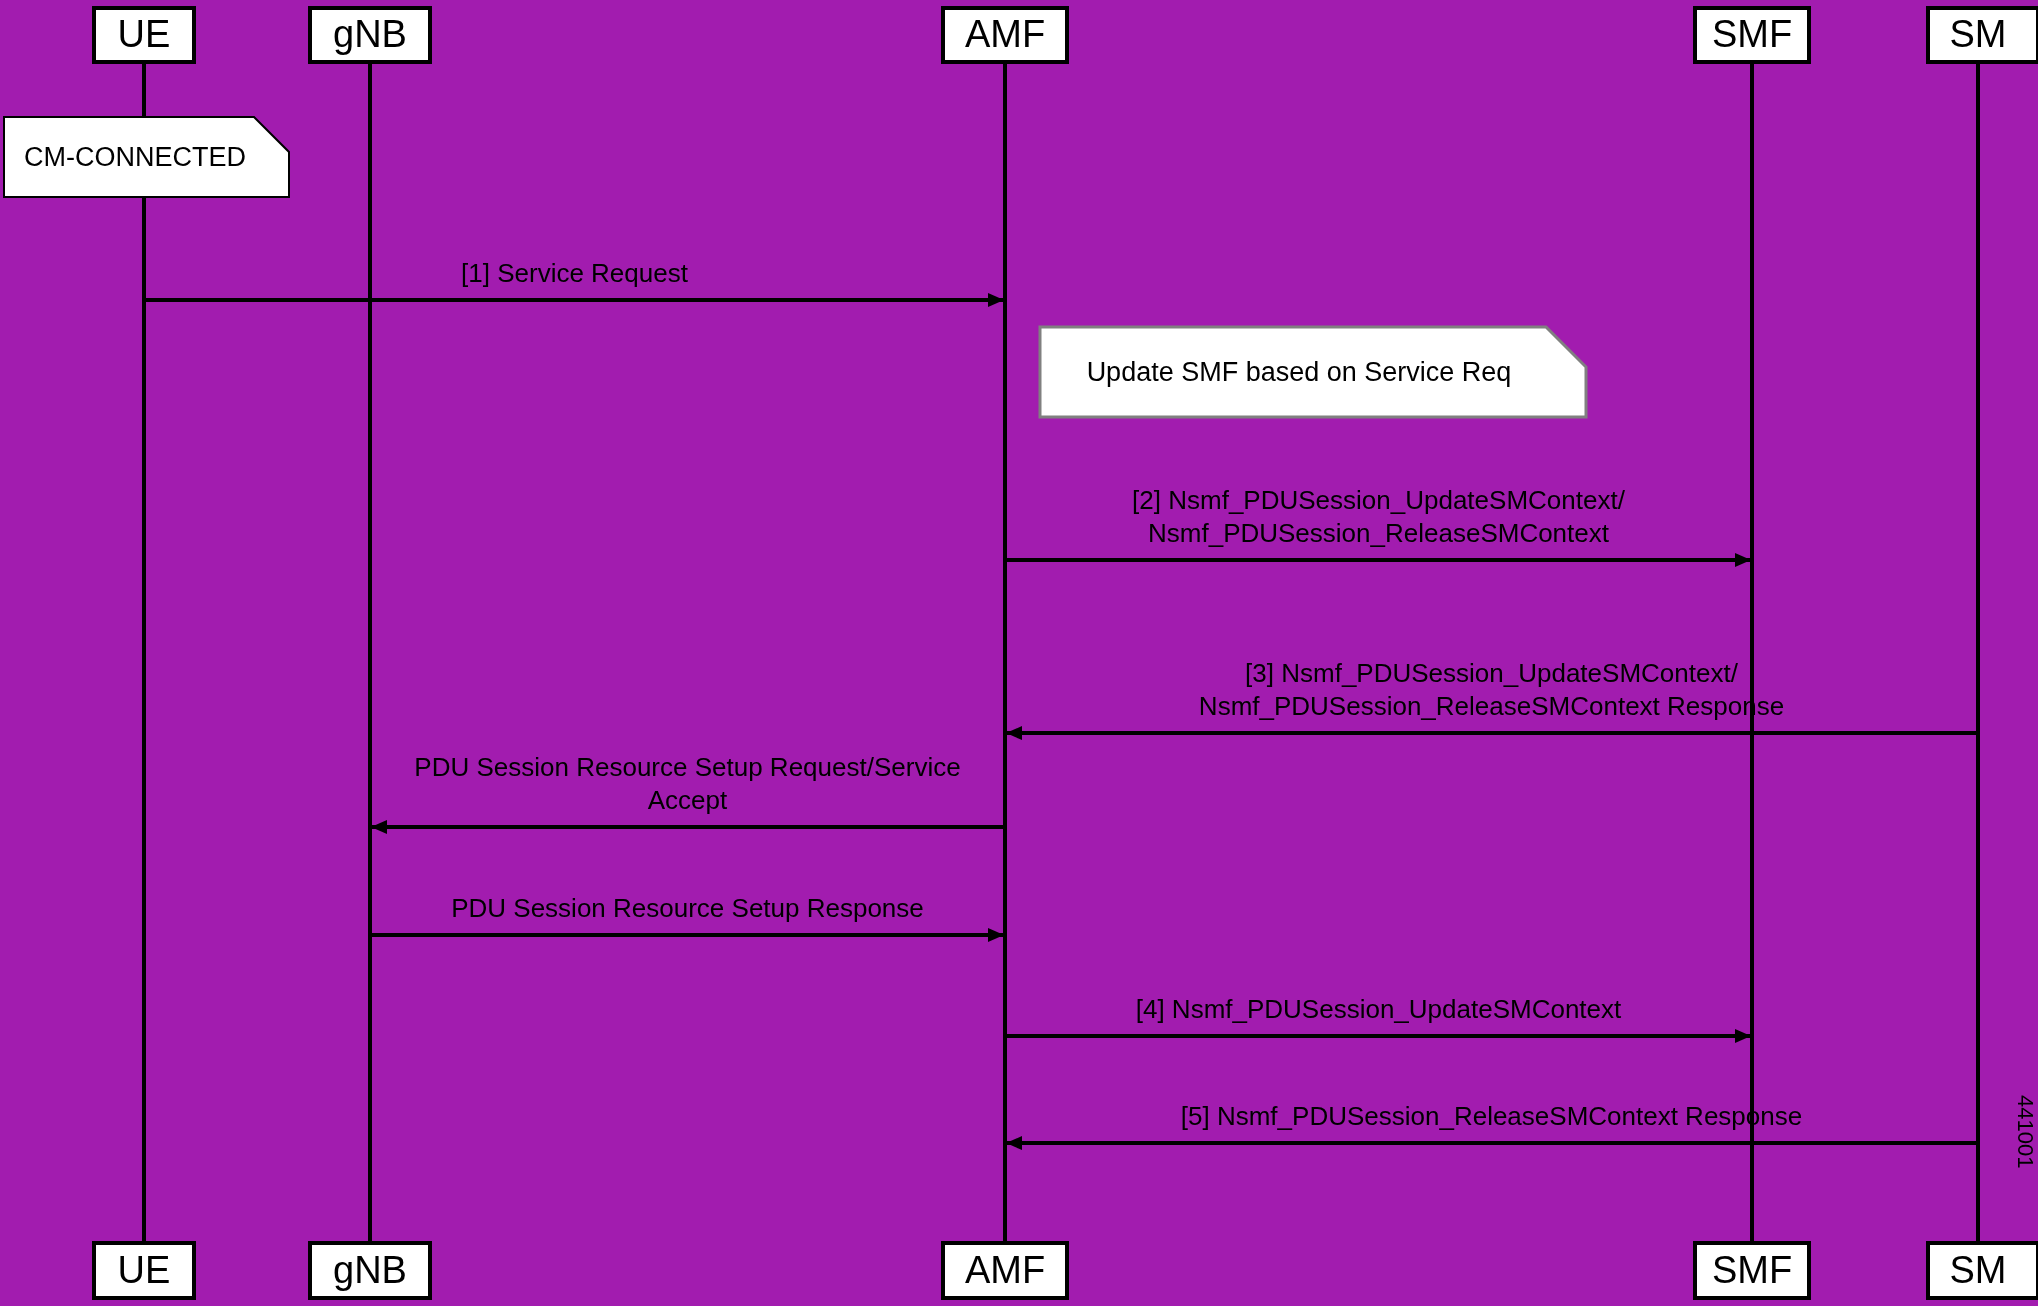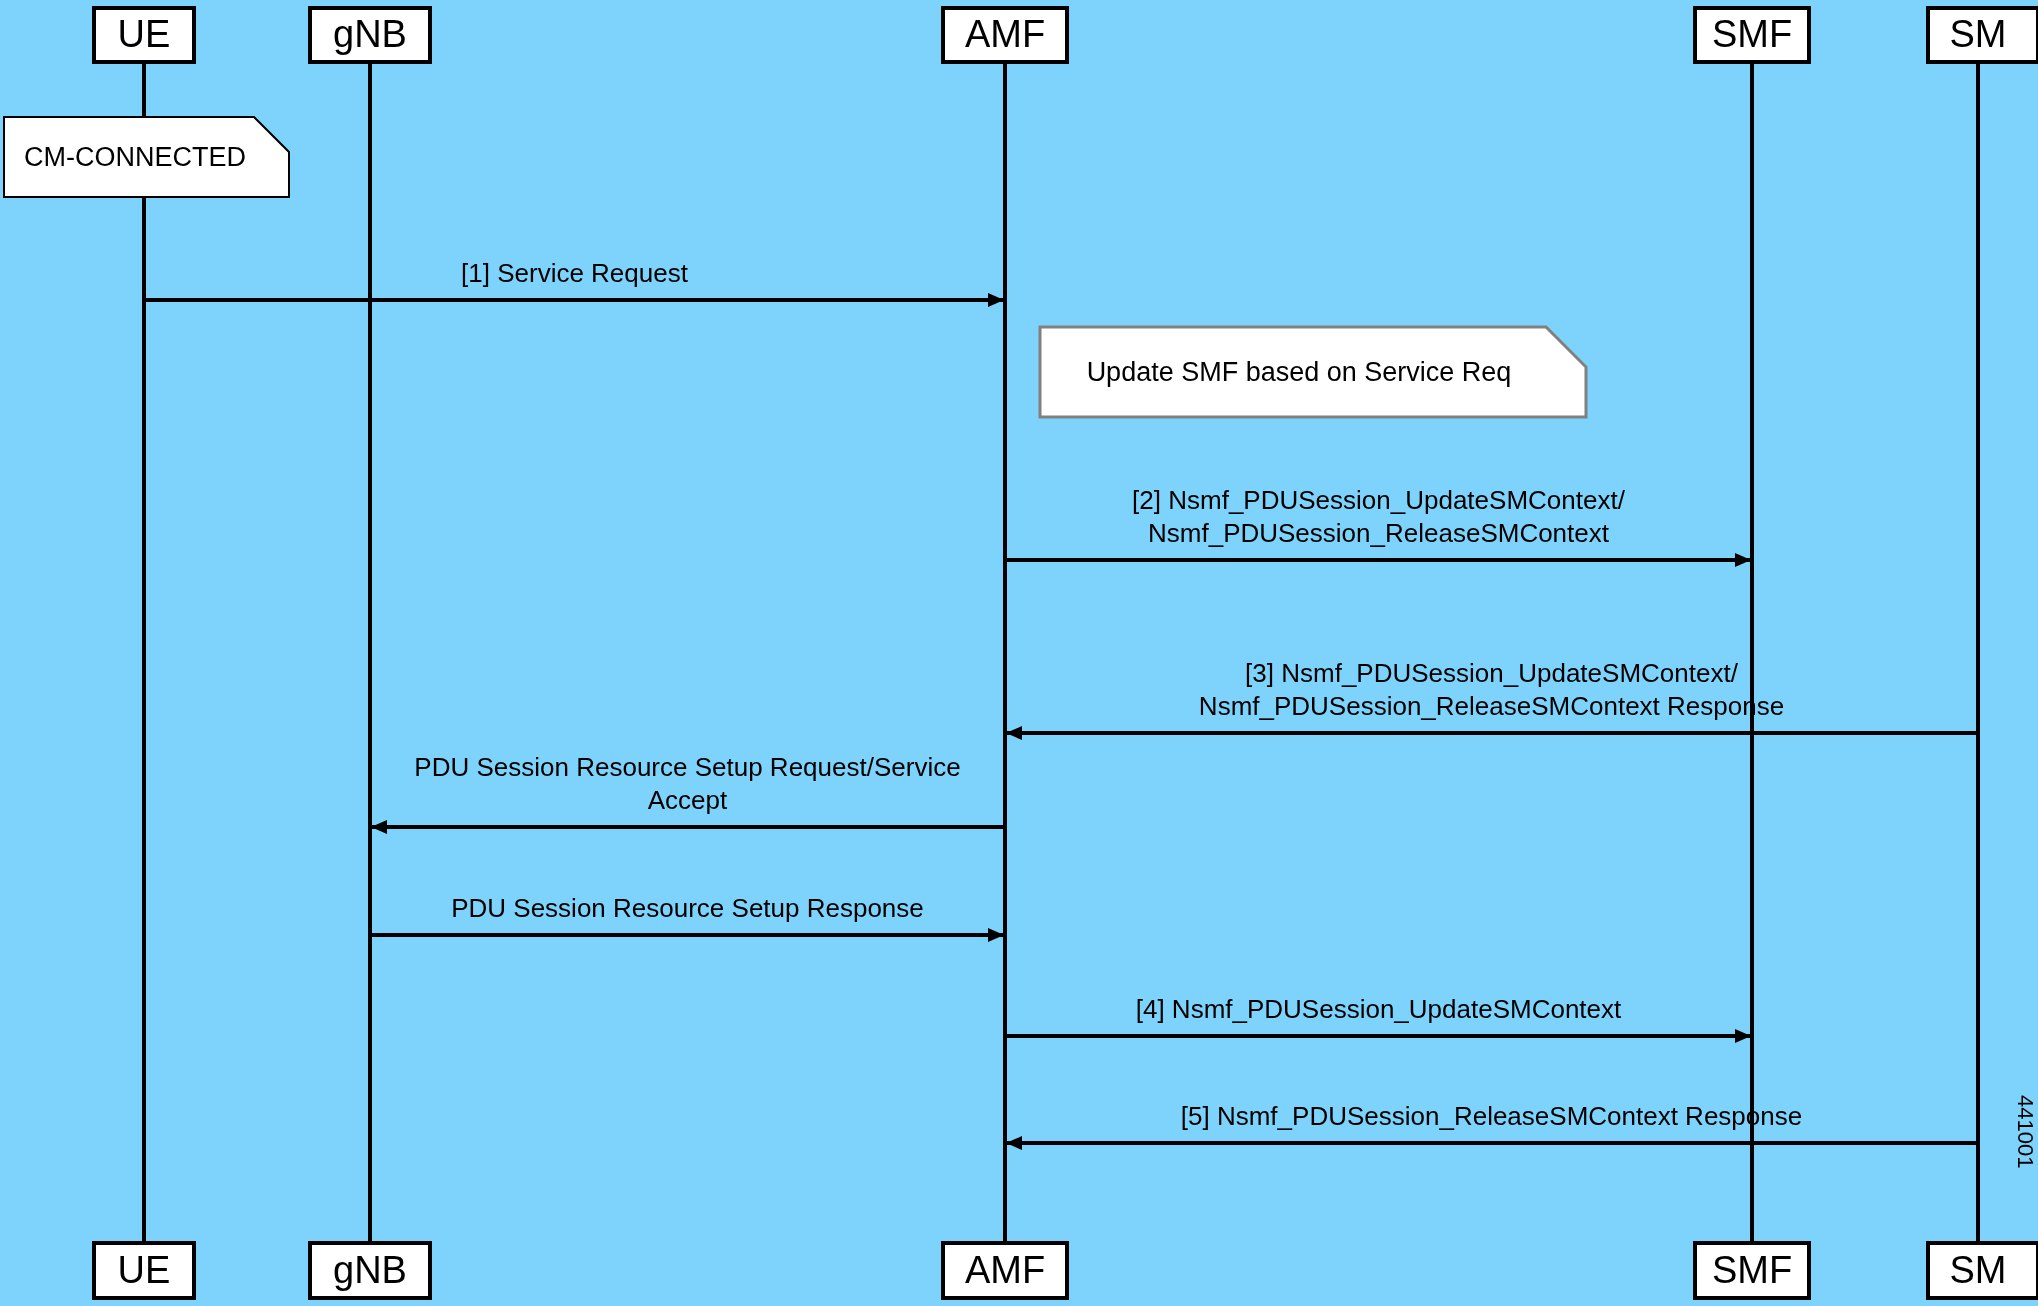--- a/index.html
+++ b/index.html
@@ -4,21 +4,21 @@
 <style>
   html, body {
     margin: 0;
     padding: 0;
     background: #ffffff;
   }
   #canvas {
     position: relative;
     width: 2038px;
     height: 1306px;
-    background: #7dd3fc;
+    background: #a21caf;
     font-family: "Liberation Sans", sans-serif;
     overflow: hidden;
   }
   svg.diagram {
     position: absolute;
     top: 0;
     left: 0;
     width: 2038px;
     height: 1306px;
   }

